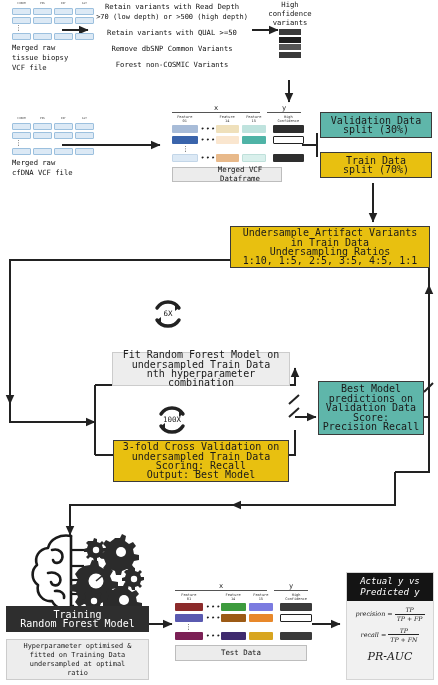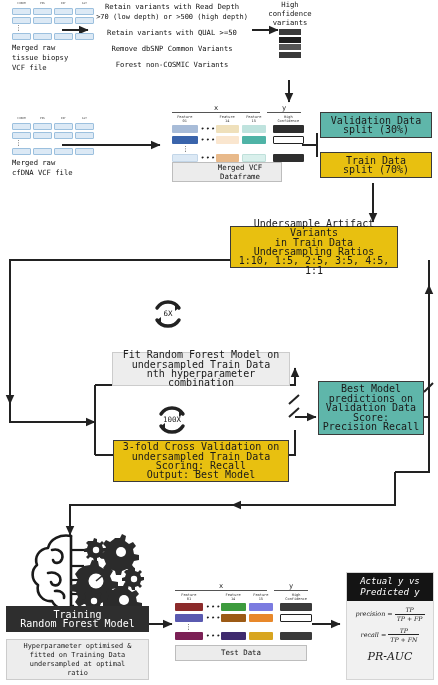--- a/index.html
+++ b/index.html
@@ -255,33 +255,33 @@
   <div class="rowdots" style="margin-top:2px;padding-left:10px;">⋮</div>
 
   <div style="display:flex;gap:3px;margin-top:2px;align-items:center;">
     <div class="sw" style="width:26px;background:#dce9f5;border:0.7px solid #c3d6e8;"></div>
     <div class="sw-dots" style="width:12px;">•••</div>
     <div class="sw" style="width:24px;background:#e8b98a;"></div>
     <div class="sw" style="width:24px;background:#d9f0ec;border:0.7px solid #bfe0da;"></div>
     <div class="sw" style="width:32px;margin-left:4px;background:#2e2e2e;"></div>
   </div>
 
-  <div class="cap-box" style="width:110px;height:20px;padding-left:26px;">Merged VCF Dataframe</div>
+  <div class="cap-box" style="margin-top:5px;width:110px;height:15px;padding-left:26px;">Merged VCF Dataframe</div>
 </div>
 
 <div class="abs box box-teal" style="left:320px;top:112px;width:112px;height:26px;">
   <div class="box-txt">Validation Data
 split (30%)</div>
 </div>
 <div class="abs box box-yellow" style="left:320px;top:152px;width:112px;height:26px;">
   <div class="box-txt">Train Data
 split (70%)</div>
 </div>
 
-<div class="abs box box-yellow" style="left:230px;top:226px;width:168px;height:42px;">
+<div class="abs box box-yellow" style="left:230px;top:226px;width:200px;height:42px;">
   <div class="box-txt">Undersample Artifact Variants
 in Train Data
 Undersampling Ratios
 1:10, 1:5, 2:5, 3:5, 4:5, 1:1</div>
 </div>
 
 <div class="abs" style="left:148px;top:294px;width:40px;height:40px;">
   <svg width="40" height="40" viewBox="0 0 40 40">
     <path d="M9,14 A13,13 0 0 1 31,14" fill="none" stroke="#222" stroke-width="3.4" stroke-linecap="round"></path>
     <path d="M31,26 A13,13 0 0 1 9,26" fill="none" stroke="#222" stroke-width="3.4" stroke-linecap="round"></path>

